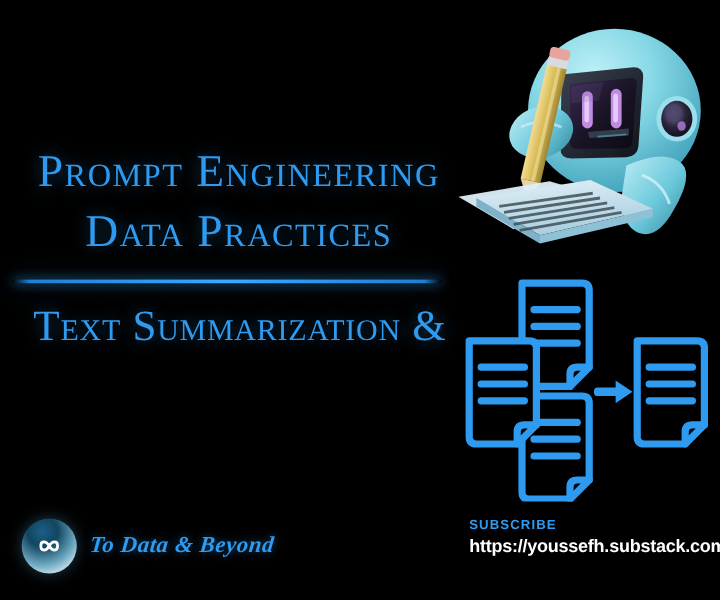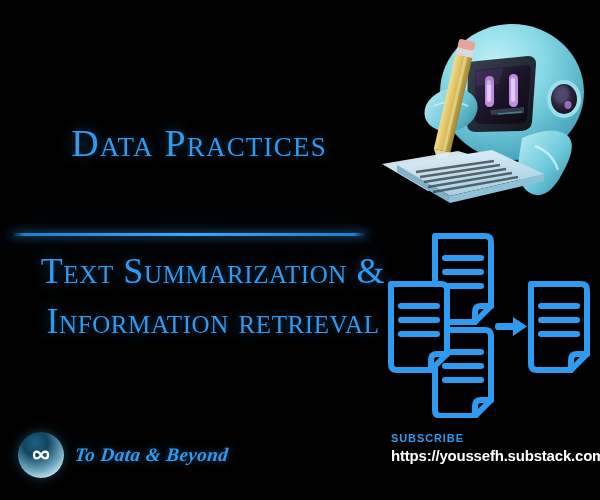--- a/index.html
+++ b/index.html
@@ -28,21 +28,21 @@
 
   .divider {
     position:absolute; left:10px; top:233px; width:358px; height:3px;
     background:linear-gradient(90deg,
       rgba(46,155,240,0) 0%, #1f7fd4 4%, #3aaaff 50%, #1f7fd4 96%, rgba(46,155,240,0) 100%);
     border-radius:2px;
     box-shadow:0 0 10px rgba(58,170,255,.75), 0 0 22px rgba(58,170,255,.35);
   }
 
   .subhead {
-    position:absolute; left:0; top:246px; width:400px; text-align:center;margin-left:13px;
+    position:absolute; left:0; top:246px; width:400px; text-align:center;
   }
   .subhead .line {
     color:#2e9bf0;
     font-family:"Liberation Serif", serif;
     font-variant:small-caps;
     font-size:36px;
     line-height:50px;
     letter-spacing:.6px;
     white-space:nowrap;
     text-shadow:0 0 14px rgba(46,155,240,.45);
@@ -212,28 +212,28 @@
       </g>
 
       <g>
         <rect x="112" y="91" width="22" height="7" rx="3" fill="#2e9bf0"></rect>
         <path d="M130 85 L144 94.5 L130 104 Z" fill="#2e9bf0"></path>
       </g>
     </svg>
   </div>
 
   <div class="headline">
+    <div class="line">Prompt Engineering</div>
     <div class="line">Data Practices</div>
   </div>
 
   <div class="divider"></div>
 
   <div class="subhead">
     <div class="line">Text Summarization &amp;</div>
-    <div class="line">Information retrieval</div>
   </div>
 
   <div class="brand">
     <div class="brand-badge">
       <svg width="30" height="16" viewBox="0 0 30 16" aria-hidden="true">
         <path d="M8 8 C8 3.5 12.5 3.5 15 8 C17.5 12.5 22 12.5 22 8 C22 3.5 17.5 3.5 15 8 C12.5 12.5 8 12.5 8 8 Z" fill="none" stroke="#ffffff" stroke-width="2.3" stroke-linecap="round"></path>
       </svg>
     </div>
     <div class="brand-name">To Data &amp; Beyond</div>
   </div>

